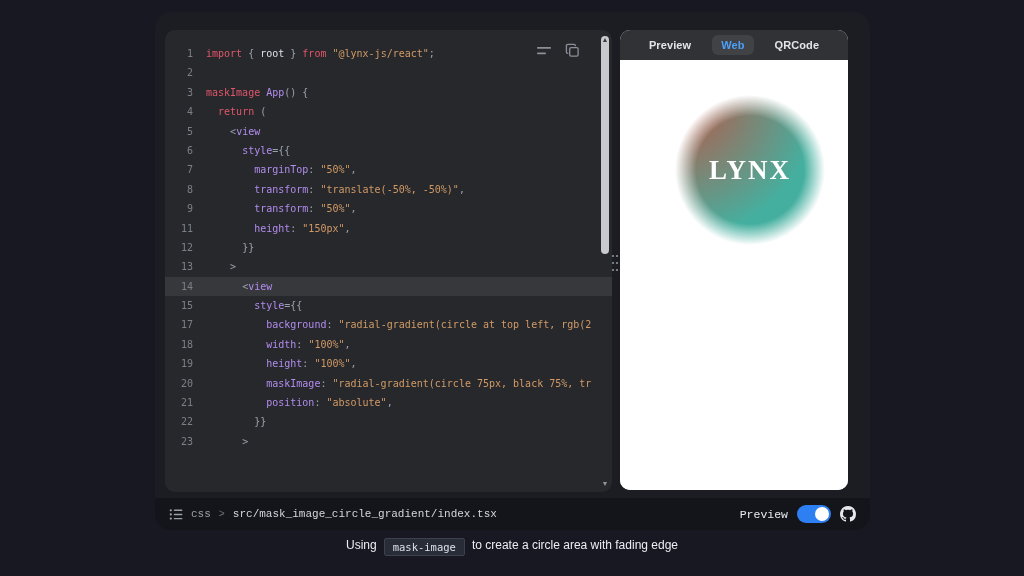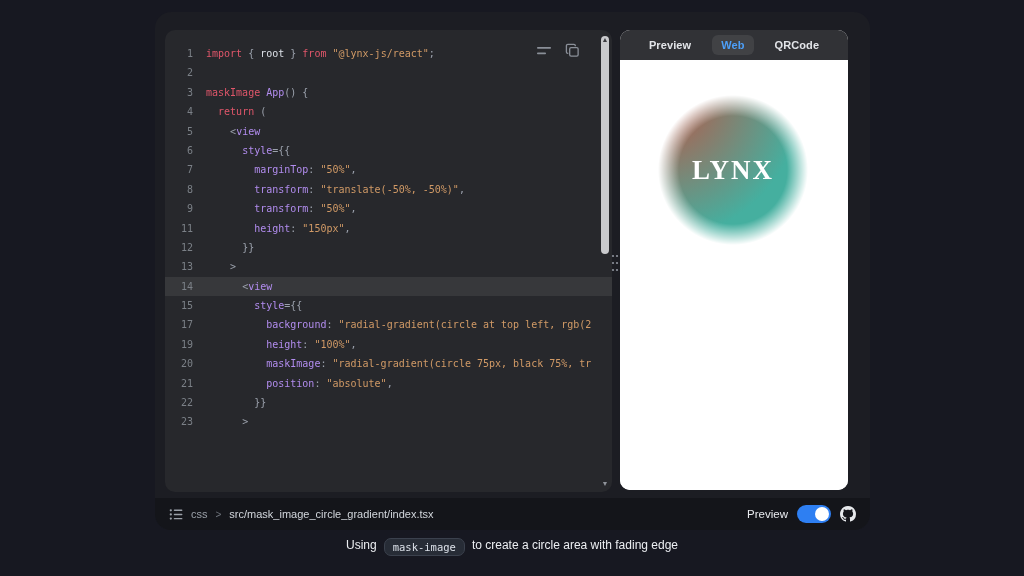--- a/index.html
+++ b/index.html
@@ -61,36 +61,37 @@
     height:30px; background:#313236; display:flex; align-items:center;
     justify-content:center; gap:12px;
   }
   .tab {
     font-size:11px; font-weight:700; color:#e3e5e9; padding:4px 9px;
     border-radius:6px; cursor:pointer; letter-spacing:.1px;
   }
   .tab.active { color:#4d9ff8; background:rgba(255,255,255,0.08); }
   .preview-content { position:relative; height:430px; background:#ffffff; }
   .logo-circle {
-    position:absolute; left:38px; top:35px; width:150px; height:150px;
+    position:absolute; left:55px; top:35px; width:150px; height:150px;
     display:flex; align-items:center; justify-content:center;
     background:radial-gradient(circle at top left,#c25140 0%,#45af9f 68%);
     -webkit-mask-image:radial-gradient(circle 75px at 50% 50%, #000 72%, transparent 100%);
     mask-image:radial-gradient(circle 75px at 50% 50%, #000 72%, transparent 100%);
   }
   .logo-text {
     font-family:"Liberation Serif","DejaVu Serif",serif; font-weight:700;
     font-size:27px; color:#ffffff; letter-spacing:2px;
   }
   
   .statusbar {
     position:absolute; left:0; bottom:0; width:100%; height:32px;
     background:#14151a; border-radius:0 0 16px 16px;
     display:flex; align-items:center; justify-content:space-between;
     padding:0 14px;
+    font-family:Liberation Mono, monospace;
   }
   .crumbs { display:flex; align-items:center; gap:8px; font-size:11px; }
   .crumb-root { color:#9aa0a8; }
   .crumb-sep  { color:#6f747c; font-size:10px; }
   .crumb-path { color:#d2d6dc; }
   .status-right { display:flex; align-items:center; gap:9px; }
   .toggle-label { font-size:11.5px; color:#e8eaee; }
   .toggle {
     width:34px; height:18px; border-radius:9px; background:#3a3d44;
     position:relative; cursor:pointer;
@@ -103,21 +104,21 @@
   .toggle.on .toggle-knob { left:18px; }
   
   .caption {
     position:absolute; top:538px; left:0; width:100%;
     display:flex; justify-content:center; align-items:flex-start; gap:7px;
     font-size:12px; color:#eceef2;
   }
   .caption-code {
     font-family:"DejaVu Sans Mono","Liberation Mono",monospace;
     font-size:10.5px; background:#272c36; border:1px solid #3b414d;
-    border-radius:7px; padding:2px 8px; color:#dbe0e8;
+    border-radius:2px; padding:2px 8px; color:#dbe0e8;
   }
 </style>
 </head>
 <body>
 
 <div class="card">
 
   <div class="editor">
     <div class="editor-actions">
       <span class="icon-btn">
@@ -142,20 +143,21 @@
         <div class="line"><span class="ln">6</span><span class="lc"><span class="tk-id">      </span><span class="tk-prp">style</span><span class="tk-pun">={{</span></span></div>
         <div class="line"><span class="ln">7</span><span class="lc"><span class="tk-id">        </span><span class="tk-prp">marginTop</span><span class="tk-pun">: </span><span class="tk-str">"50%"</span><span class="tk-pun">,</span></span></div>
         <div class="line"><span class="ln">8</span><span class="lc"><span class="tk-id">        </span><span class="tk-prp">transform</span><span class="tk-pun">: </span><span class="tk-str">"translate(-50%, -50%)"</span><span class="tk-pun">,</span></span></div>
         <div class="line"><span class="ln">9</span><span class="lc"><span class="tk-id">        </span><span class="tk-prp">transform</span><span class="tk-pun">: </span><span class="tk-str">"50%"</span><span class="tk-pun">,</span></span></div>
         <div class="line"><span class="ln">11</span><span class="lc"><span class="tk-id">        </span><span class="tk-prp">height</span><span class="tk-pun">: </span><span class="tk-str">"150px"</span><span class="tk-pun">,</span></span></div>
         <div class="line"><span class="ln">12</span><span class="lc"><span class="tk-id">      </span><span class="tk-pun">}}</span></span></div>
         <div class="line"><span class="ln">13</span><span class="lc"><span class="tk-id">    </span><span class="tk-pun">&gt;</span></span></div>
         <div class="line active"><span class="ln">14</span><span class="lc"><span class="tk-id">      </span><span class="tk-pun">&lt;</span><span class="tk-prp">view</span></span></div>
         <div class="line"><span class="ln">15</span><span class="lc"><span class="tk-id">        </span><span class="tk-prp">style</span><span class="tk-pun">={{</span></span></div>
         <div class="line"><span class="ln">17</span><span class="lc"><span class="tk-id">          </span><span class="tk-prp">background</span><span class="tk-pun">: </span><span class="tk-str">"radial-gradient(circle at top left, rgb(2</span></span></div>
+        <div class="line"><span class="ln">18</span><span class="lc"><span class="tk-id">          </span><span class="tk-prp">width</span><span class="tk-pun">: </span><span class="tk-str">"100%"</span><span class="tk-pun">,</span></span></div>
         <div class="line"><span class="ln">19</span><span class="lc"><span class="tk-id">          </span><span class="tk-prp">height</span><span class="tk-pun">: </span><span class="tk-str">"100%"</span><span class="tk-pun">,</span></span></div>
         <div class="line"><span class="ln">20</span><span class="lc"><span class="tk-id">          </span><span class="tk-prp">maskImage</span><span class="tk-pun">: </span><span class="tk-str">"radial-gradient(circle 75px, black 75%, tr</span></span></div>
         <div class="line"><span class="ln">21</span><span class="lc"><span class="tk-id">          </span><span class="tk-prp">position</span><span class="tk-pun">: </span><span class="tk-str">"absolute"</span><span class="tk-pun">,</span></span></div>
         <div class="line"><span class="ln">22</span><span class="lc"><span class="tk-id">        </span><span class="tk-pun">}}</span></span></div>
         <div class="line"><span class="ln">23</span><span class="lc"><span class="tk-id">      </span><span class="tk-pun">&gt;</span></span></div>
       </div>
     <div class="scrollbar">
       <div class="sb-thumb"></div>
       <div class="sb-up">▲</div>
       <div class="sb-down">▼</div>

